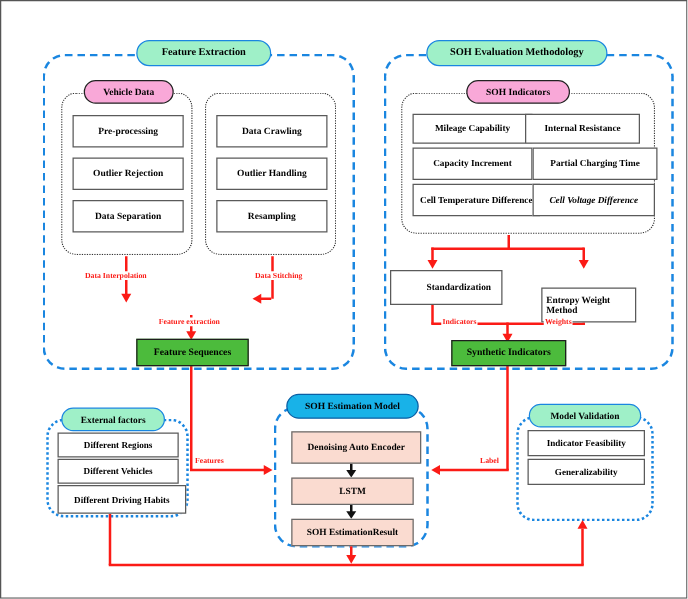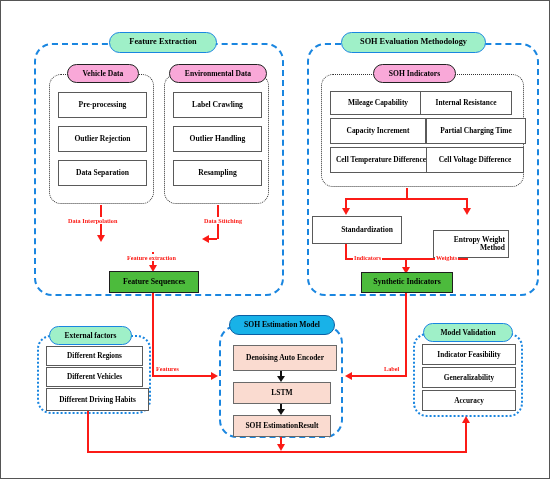--- a/index.html
+++ b/index.html
@@ -28,21 +28,21 @@
     border-radius:999px;font-weight:bold;text-align:center;line-height:1.05;
     z-index:6;
   }
   .pill-green{background:#9ff0c8;border:1.6px solid #1a86e0;color:#000;}
   .pill-pink{background:#f9a8d8;border:1.6px solid #222;color:#000;}
   .pill-cyan{background:#18b2e8;border:1.6px solid #0b5fa4;color:#000;}
 
   
   .box{
     position:absolute;display:flex;align-items:center;justify-content:center;
-    text-align:right;line-height:1.08;font-weight:bold;color:#000;
+    text-align:left;line-height:1.08;font-weight:bold;color:#000;
     background:#fff;border:1.3px solid #5a5a5a;z-index:5;
   }
   .box-green{background:#4cbb3c;border:1.3px solid #1e1e1e;}
   .box-pink{background:#fadbd0;border:1.3px solid #6a6a6a;}
 
   
   .ln{position:absolute;background:#fb1b16;z-index:4;}
   .lnv{width:2px;}
   .lnh{height:2px;}
   .ar{position:absolute;width:0;height:0;z-index:4;}
@@ -70,22 +70,21 @@
   <div class="abs zone-dash" style="left:33px;top:42px;width:250px;height:253px;"></div>
   <div class="pill pill-green" style="left:108px;top:31px;width:106px;height:19px;font-size:8.3px;">Feature Extraction</div>
 
   <div class="abs inner-dot" style="left:48px;top:73px;width:105px;height:130px;"></div>
   <div class="pill pill-pink" style="left:66px;top:63px;width:70px;height:17px;font-size:7.6px;">Vehicle Data</div>
   <div class="box" style="left:57px;top:91px;width:87px;height:24px;font-size:7.6px;">Pre-processing</div>
   <div class="box" style="left:57px;top:125px;width:87px;height:24px;font-size:7.6px;">Outlier Rejection</div>
   <div class="box" style="left:57px;top:159px;width:87px;height:24px;font-size:7.6px;">Data Separation</div>
 
   <div class="abs inner-dot" style="left:163px;top:73px;width:105px;height:130px;"></div>
-  <div class="pill pill-pink" style="left:168px;top:63px;width:96px;height:17px;font-size:7.6px;">Environmental Data</div>
-  <div class="box" style="left:172px;top:91px;width:87px;height:24px;font-size:7.6px;">Label Crawling</div>
+  <div class="box" style="left:172px;top:91px;width:87px;height:24px;font-size:7.6px;">Data Crawling</div>
   <div class="box" style="left:172px;top:125px;width:87px;height:24px;font-size:7.6px;">Outlier Handling</div>
   <div class="box" style="left:172px;top:159px;width:87px;height:24px;font-size:7.6px;">Resampling</div>
 
   <div class="ln lnv" style="left:99px;top:204px;height:18px;"></div>
   <div class="lbl" style="left:66px;top:216px;">Data Interpolation</div>
   <div class="ln lnv" style="left:99px;top:222px;height:14px;"></div>
   <div class="ar ar-d" style="left:95.5px;top:234px;"></div>
 
   <div class="ln lnv" style="left:216px;top:204px;height:34px;"></div>
   <div class="lbl" style="left:202px;top:216px;">Data Stitching</div>
@@ -103,21 +102,21 @@
   <div class="pill pill-green" style="left:340px;top:31px;width:143px;height:19px;font-size:8.3px;">SOH Evaluation Methodology</div>
 
   <div class="abs inner-dot" style="left:320px;top:73px;width:203px;height:113px;"></div>
   <div class="pill pill-pink" style="left:372px;top:63px;width:81px;height:17px;font-size:7.6px;">SOH Indicators</div>
 
   <div class="box" style="left:329px;top:90px;width:94px;height:22px;font-size:7.4px;">Mileage Capability</div>
   <div class="box" style="left:419px;top:90px;width:90px;height:22px;font-size:7.4px;">Internal Resistance</div>
   <div class="box" style="left:329px;top:117px;width:94px;height:24px;font-size:7.4px;">Capacity Increment</div>
   <div class="box" style="left:425px;top:117px;width:90px;height:24px;font-size:7.4px;padding:0 4px;">Partial Charging Time</div>
   <div class="box" style="left:329px;top:146px;width:94px;height:24px;font-size:7.4px;padding:0 3px;">Cell Temperature Difference</div>
-  <div class="box" style="left:425px;top:146px;width:90px;height:24px;font-size:7.4px;padding:0 3px;">Cell Voltage Difference</div>
+  <div class="box" style="left:425px;top:146px;width:90px;height:24px;font-size:7.4px;padding:0 3px;font-style:italic;">Cell Voltage Difference</div>
 
   <div class="ln lnv" style="left:405px;top:187px;height:11px;"></div>
   <div class="ln lnh" style="left:344px;top:197px;width:122px;"></div>
   <div class="ln lnv" style="left:344px;top:197px;height:12px;"></div>
   <div class="ar ar-d" style="left:340.5px;top:207px;"></div>
   <div class="ln lnv" style="left:465px;top:197px;height:12px;"></div>
   <div class="ar ar-d" style="left:461.5px;top:207px;"></div>
 
   <div class="box" style="left:311px;top:215px;width:68px;height:26px;font-size:7.5px;padding-left:20px;">Standardization</div>
   <div class="box" style="left:432px;top:229px;width:68px;height:26px;font-size:7.5px;padding:0 3px;">Entropy Weight Method</div>
@@ -145,21 +144,20 @@
   <div class="ar-db" style="left:275.8px;top:375px;"></div>
   <div class="box box-pink" style="left:232px;top:381px;width:96px;height:20px;font-size:7.5px;">LSTM</div>
   <div class="blk" style="left:279px;top:401px;height:9px;"></div>
   <div class="ar-db" style="left:275.8px;top:408px;"></div>
   <div class="box box-pink" style="left:232px;top:414px;width:96px;height:20px;font-size:7.5px;">SOH EstimationResult</div>
 
   <div class="abs zone-dot" style="left:412px;top:332px;width:110px;height:84px;"></div>
   <div class="pill pill-green" style="left:422px;top:322px;width:88px;height:17px;font-size:7.5px;">Model Validation</div>
   <div class="box" style="left:421px;top:343px;width:92px;height:19px;font-size:7.3px;">Indicator Feasibility</div>
   <div class="box" style="left:421px;top:366px;width:92px;height:19px;font-size:7.3px;">Generalizability</div>
-  <div class="box" style="left:421px;top:389px;width:92px;height:19px;font-size:7.3px;">Accuracy</div>
 
   <div class="ln lnv" style="left:151px;top:290px;height:85px;"></div>
   <div class="ln lnh" style="left:151px;top:374px;width:60px;"></div>
   <div class="lbl" style="left:154px;top:364px;">Features</div>
   <div class="ar ar-r" style="left:210px;top:371px;"></div>
 
   <div class="ln lnv" style="left:404px;top:290px;height:85px;"></div>
   <div class="ln lnh" style="left:350px;top:374px;width:56px;"></div>
   <div class="lbl" style="left:382px;top:364px;">Label</div>
   <div class="ar ar-l" style="left:344px;top:371px;"></div>

